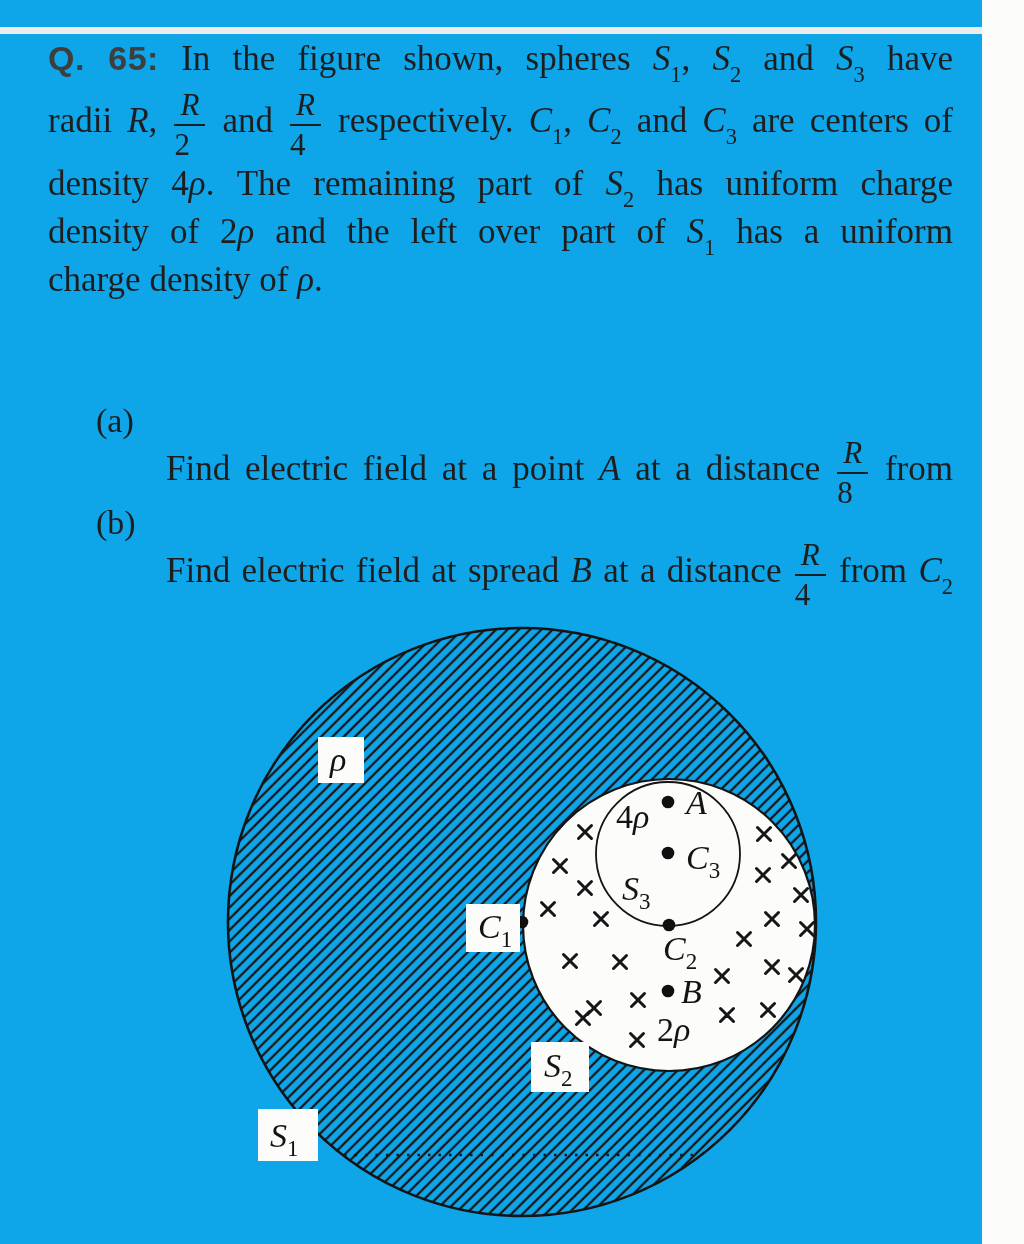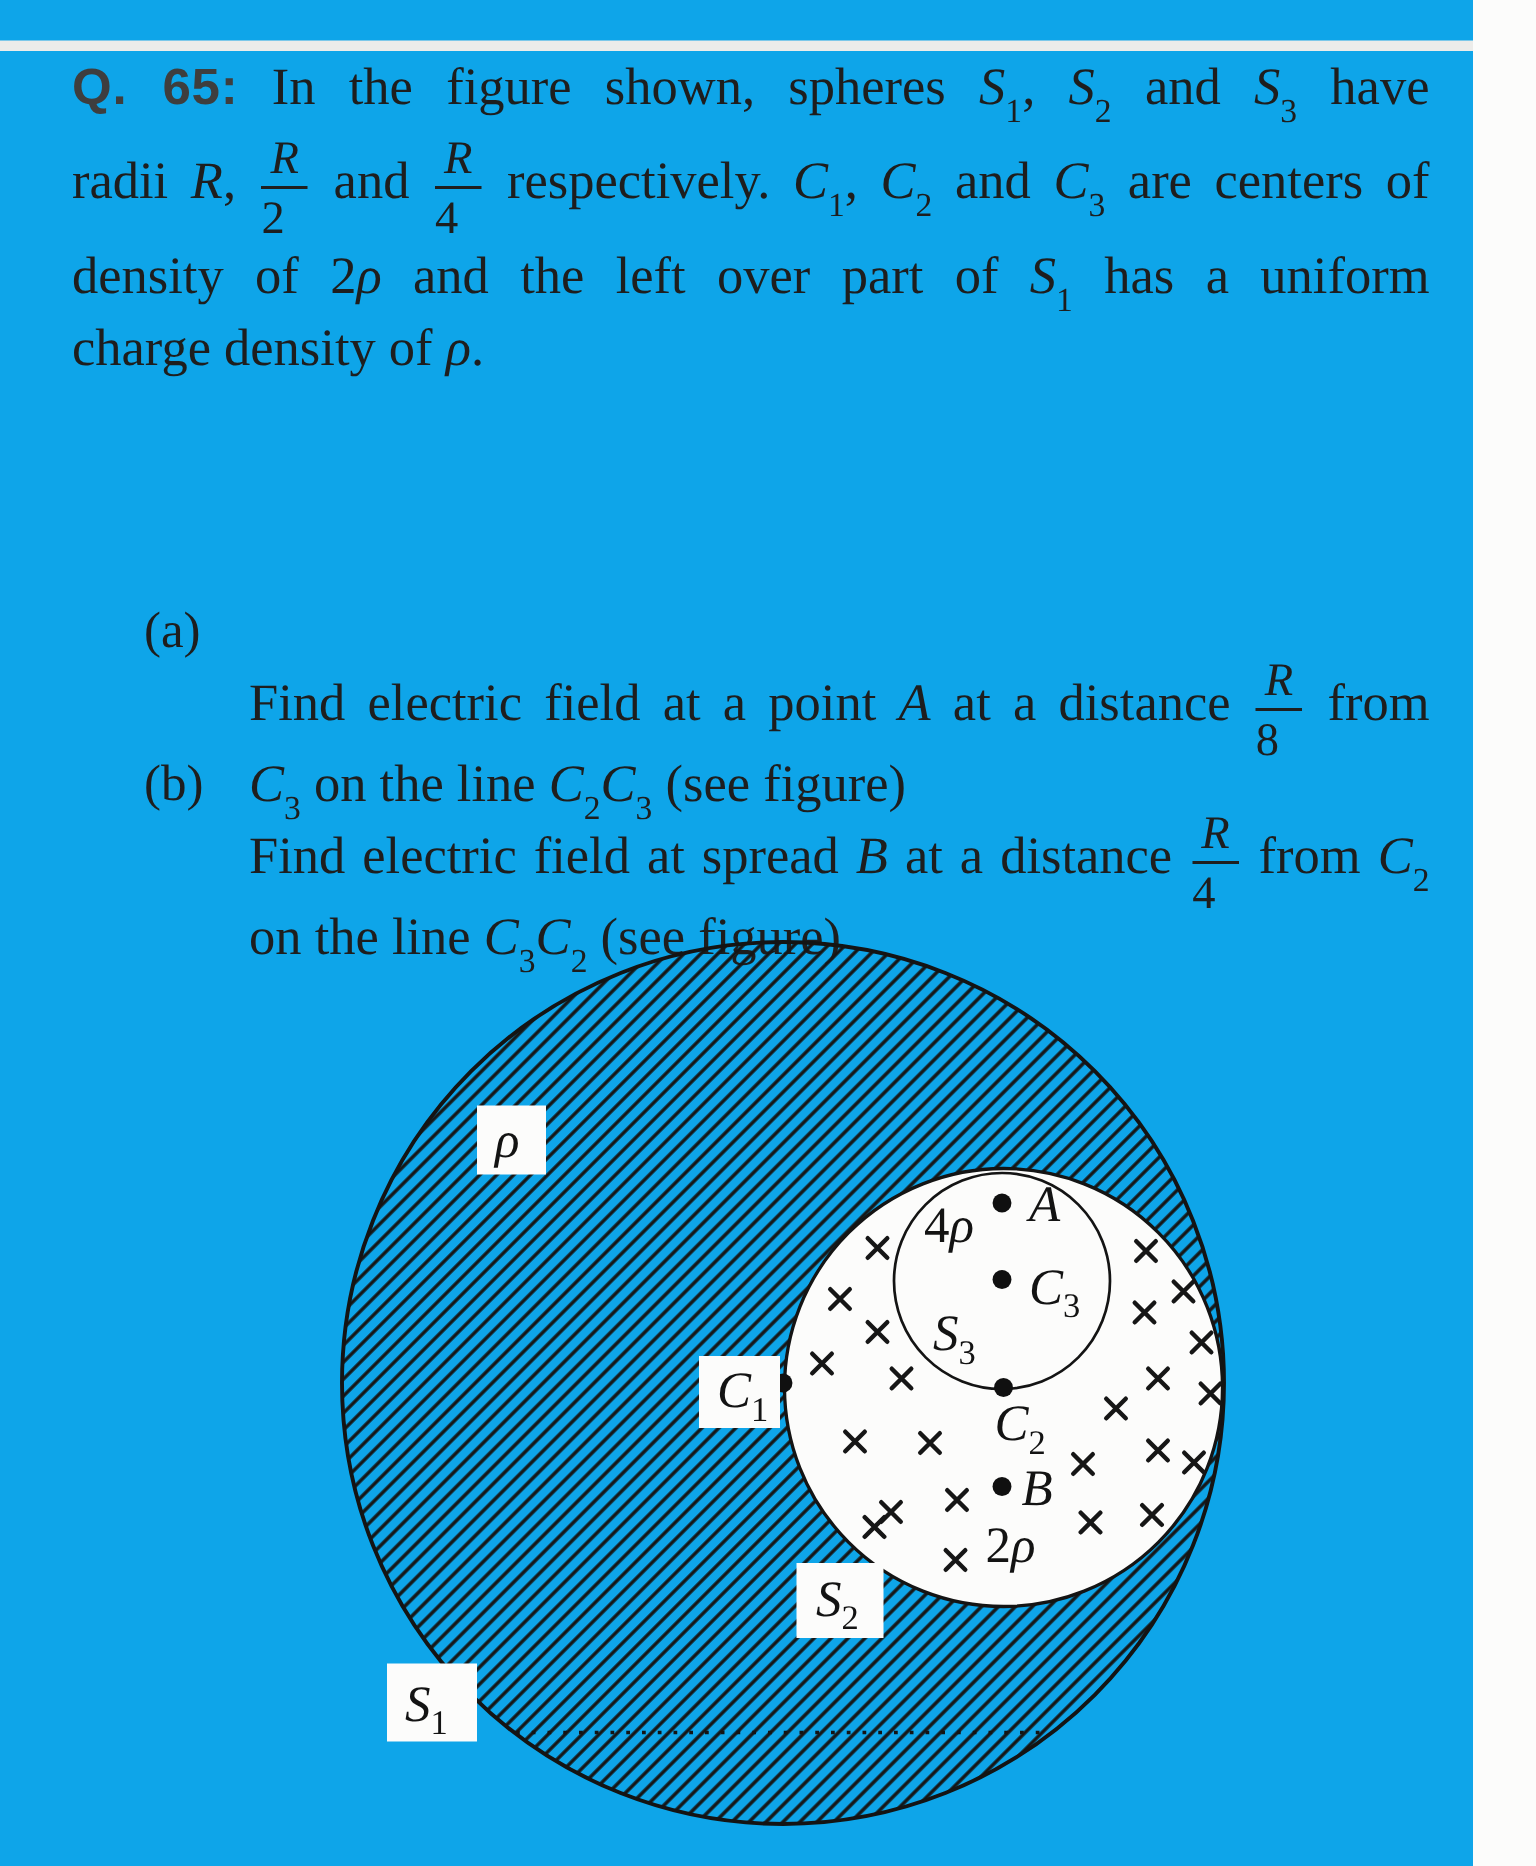--- a/index.html
+++ b/index.html
@@ -32,37 +32,36 @@
 </style>
 </head>
 <body>
 
 <div class="page">
   <div class="scan-band"></div>
 
   <div class="question">
     <div class="qline"><span class="qb">Q. 65:</span><span> In the figure shown, spheres </span><span class="it">S<sub>1</sub></span><span>, </span><span class="it">S<sub>2</sub></span><span> and </span><span class="it">S<sub>3</sub></span><span> have</span></div>
     <div class="qline tall"><span>radii </span><span class="it">R</span><span>, </span><span class="frac"><span class="num it">R</span><span class="den">2</span></span><span> and </span><span class="frac"><span class="num it">R</span><span class="den">4</span></span><span> respectively. </span><span class="it">C<sub>1</sub></span><span>, </span><span class="it">C<sub>2</sub></span><span> and </span><span class="it">C<sub>3</sub></span><span> are centers of</span></div>
+    <div class="qline"><span>density 4</span><span class="it">ρ</span><span>. The remaining part of </span><span class="it">S<sub>2</sub></span><span> has uniform charge</span></div>
     <div class="qline"><span>density of 2</span><span class="it">ρ</span><span> and the left over part of </span><span class="it">S<sub>1</sub></span><span> has a uniform</span></div>
     <div class="qline last"><span>charge density of </span><span class="it">ρ</span><span>.</span></div>
   </div>
 
   <div class="part part-a">
     <span class="plabel">(a)</span>
     <div class="pbody">
       <div class="pline first"><span>Find electric field at a point </span><span class="it">A</span><span> at a distance </span><span class="frac"><span class="num it">R</span><span class="den">8</span></span><span> from</span></div>
-      <div class="pline plain"><span class="it">C<sub>3</sub></span><span> on the line </span><span class="it">C<sub>2</sub></span><span class="it">C<sub>3</sub></span><span> (see figure)</span></div>
     </div>
   </div>
 
   <div class="part part-b">
     <span class="plabel">(b)</span>
     <div class="pbody">
       <div class="pline first"><span>Find electric field at spread </span><span class="it">B</span><span> at a distance </span><span class="frac"><span class="num it">R</span><span class="den">4</span></span><span> from </span><span class="it">C<sub>2</sub></span></div>
-      <div class="pline plain"><span>on the line </span><span class="it">C<sub>3</sub></span><span class="it">C<sub>2</sub></span><span> (see figure)</span></div>
     </div>
   </div>
 
   <svg id="fig" width="1024" height="1244" viewBox="0 0 1024 1244">
     <defs>
       <pattern id="hatchPattern" patternUnits="userSpaceOnUse" width="8" height="8" patternTransform="rotate(-45 0 0)">
         <line x1="0" y1="4" x2="8" y2="4" stroke="#161616" stroke-width="2.3"></line>
       </pattern>
     </defs>
     <g id="g-circles">

